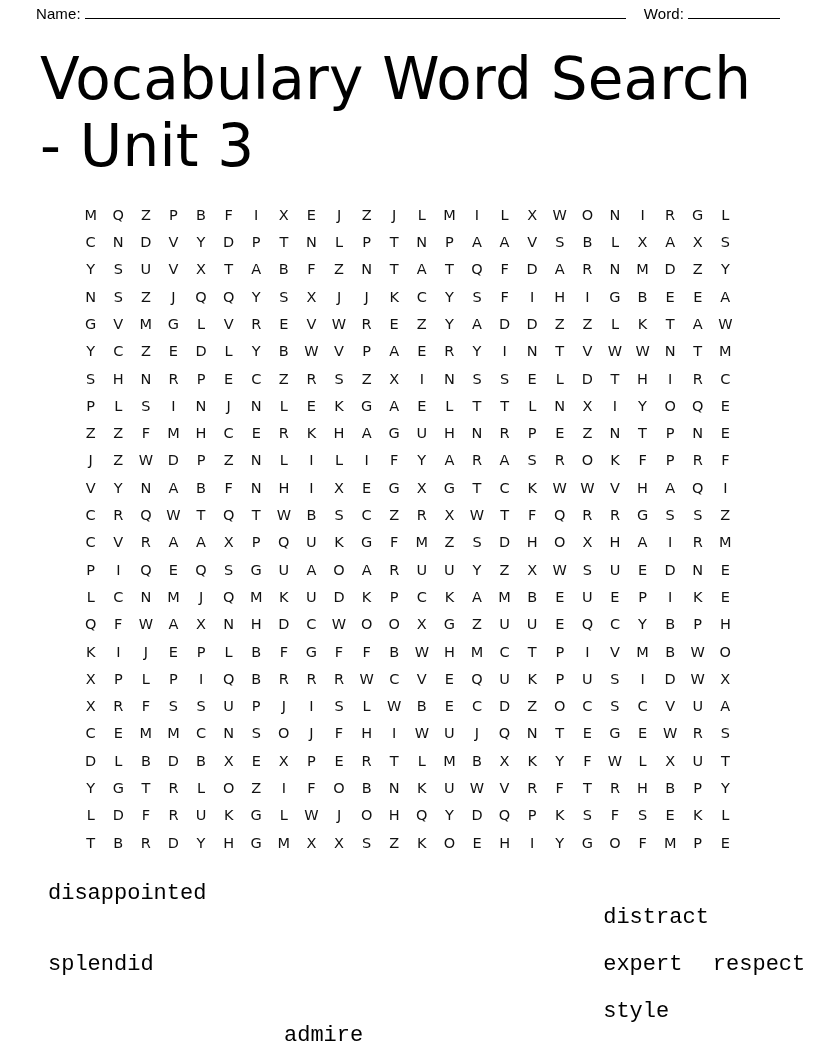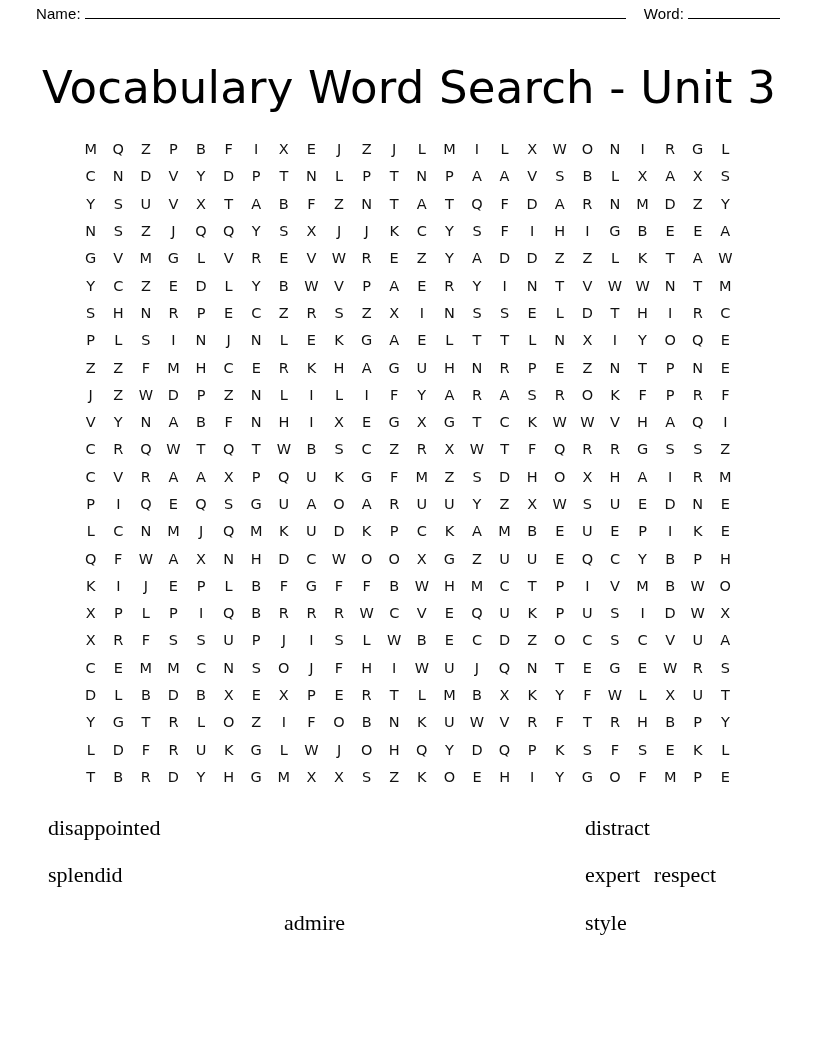--- a/index.html
+++ b/index.html
@@ -48,25 +48,25 @@
   .date-field {
     margin-left: 18px;
     flex: 0 0 auto;
   }
   .date-field .field-rule {
     width: 92px;
   }
 
   
   .puzzle-title {
-    text-align: right;
-    font-size: 45px;
+    text-align: left;
+    font-size: 58px;
     font-weight: normal;
     letter-spacing: 0.2px;
-    margin: 40px 0 0 0;
+    margin: 24px 0 0 0;
     padding: 0 40px;
     line-height: 1.15;
     font-family: "DejaVu Sans", sans-serif;
   }
 
   
   .grid-wrap {
     margin-top: 22px;
     display: flex;
     justify-content: center;
@@ -90,27 +90,27 @@
   .word-list {
     margin: 24px 0 0 0;
     padding: 0 44px;
     display: grid;
     grid-template-columns: repeat(3, 1fr);
     row-gap: 21px;
     column-gap: 0;
   }
   .word-item {
     font-size: 22px;
-    font-family: Liberation Serif, serif;
+    font-family: Liberation Mono, monospace;
     line-height: 1.2;
     color: #000;
     white-space: nowrap;
   }
   .word-col-1 { padding-left: 4px; }
-  .word-col-2 { padding-left: 240px; }
+  .word-col-2 { padding-left: 240px; margin-top: 24px; }
   .word-col-3 { padding-left: 240px; }
 </style>
 </head>
 <body>
 
 <div class="header-row">
   <div class="field name-field">
     <span class="field-label">Name:</span>
     <span class="field-rule"></span>
   </div>

